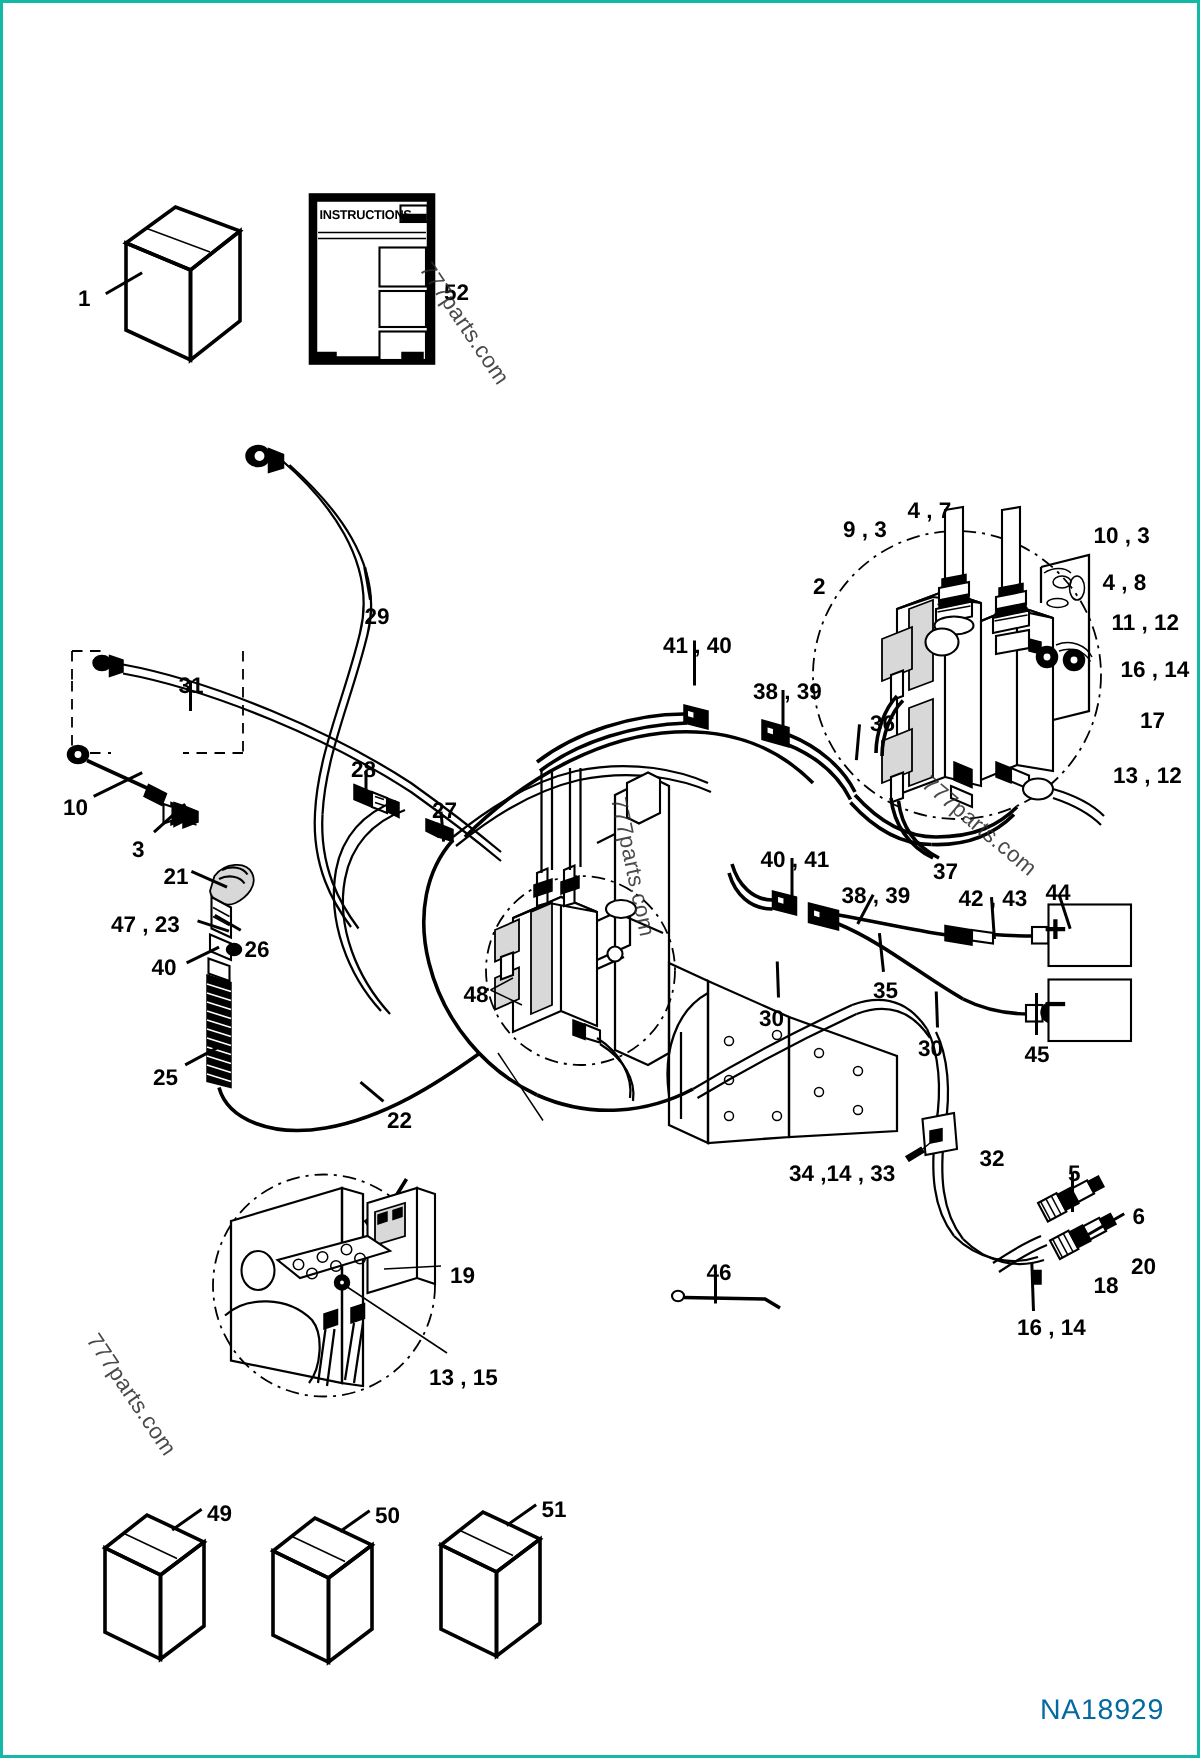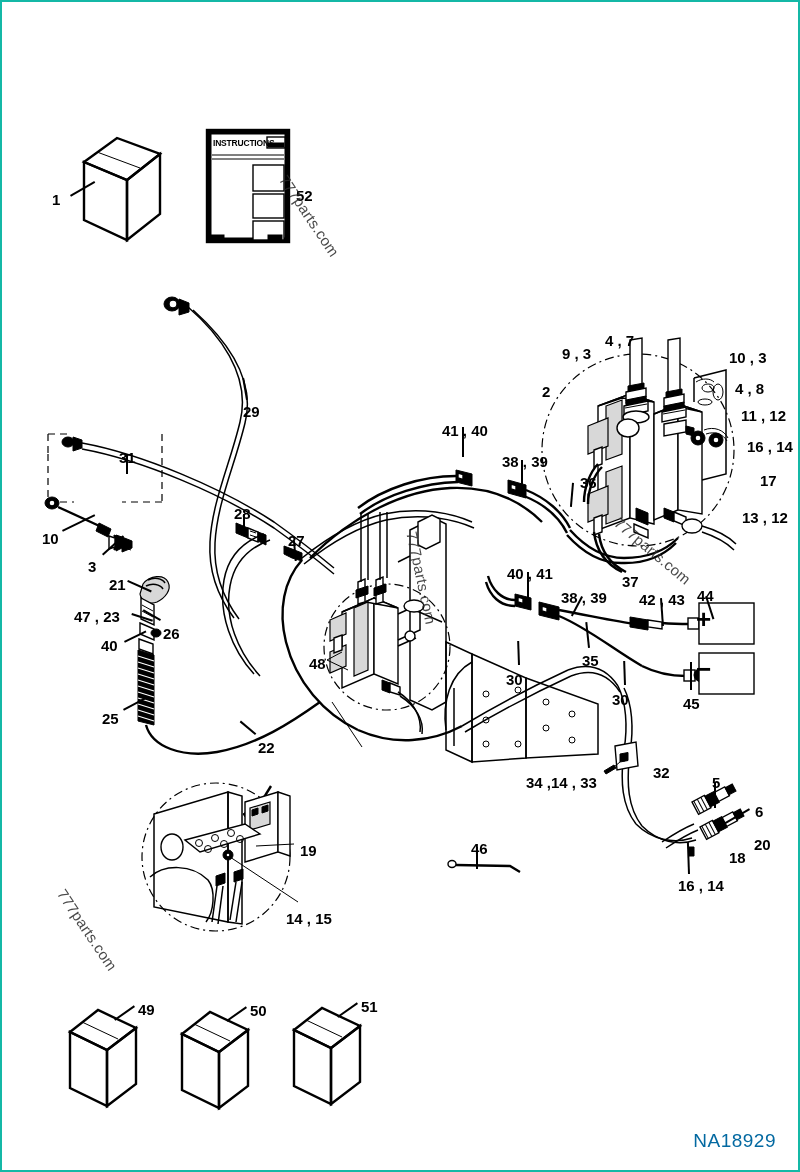--- a/index.html
+++ b/index.html
@@ -566,21 +566,21 @@
       <div class="callout" style="left: 681px; top: 694px;">45</div>
       <div class="callout" style="left: 610px; top: 690px;">30</div>
       <div class="callout" style="left: 651px; top: 719px; margin-top: 44px;">32</div>
       <div class="callout" style="left: 524px; top: 773px;">34 ,14 , 33</div>
       <div class="callout" style="left: 710px; top: 773px;">5</div>
       <div class="callout" style="left: 753px; top: 802px;">6</div>
       <div class="callout" style="left: 752px; top: 835px;">20</div>
       <div class="callout" style="left: 727px; top: 848px;">18</div>
       <div class="callout" style="left: 676px; top: 876px;">16 , 14</div>
       <div class="callout" style="left: 298px; top: 841px;">19</div>
-      <div class="callout" style="left: 284px; top: 909px;">14 , 15</div>
+      <div class="callout" style="left: 284px; top: 909px;">13 , 15</div>
       <div class="callout" style="left: 469px; top: 839px;">46</div>
       <div class="callout" style="left: 136px; top: 1000px;">49</div>
       <div class="callout" style="left: 248px; top: 1001px;">50</div>
       <div class="callout" style="left: 359px; top: 997px;">51</div>
     </div>
 
   <div id="watermarks">
       <div class="wm" style="left: 288px; top: 170px; transform: rotate(56deg); transform-origin: 0px 0px;">777parts.com</div>
       <div class="wm" style="left: 620px; top: 512px; transform: rotate(40deg); transform-origin: 0px 0px;">777parts.com</div>
       <div class="wm" style="left: 418px; top: 528px; transform: rotate(78deg); transform-origin: 0px 0px;">777parts.com</div>

